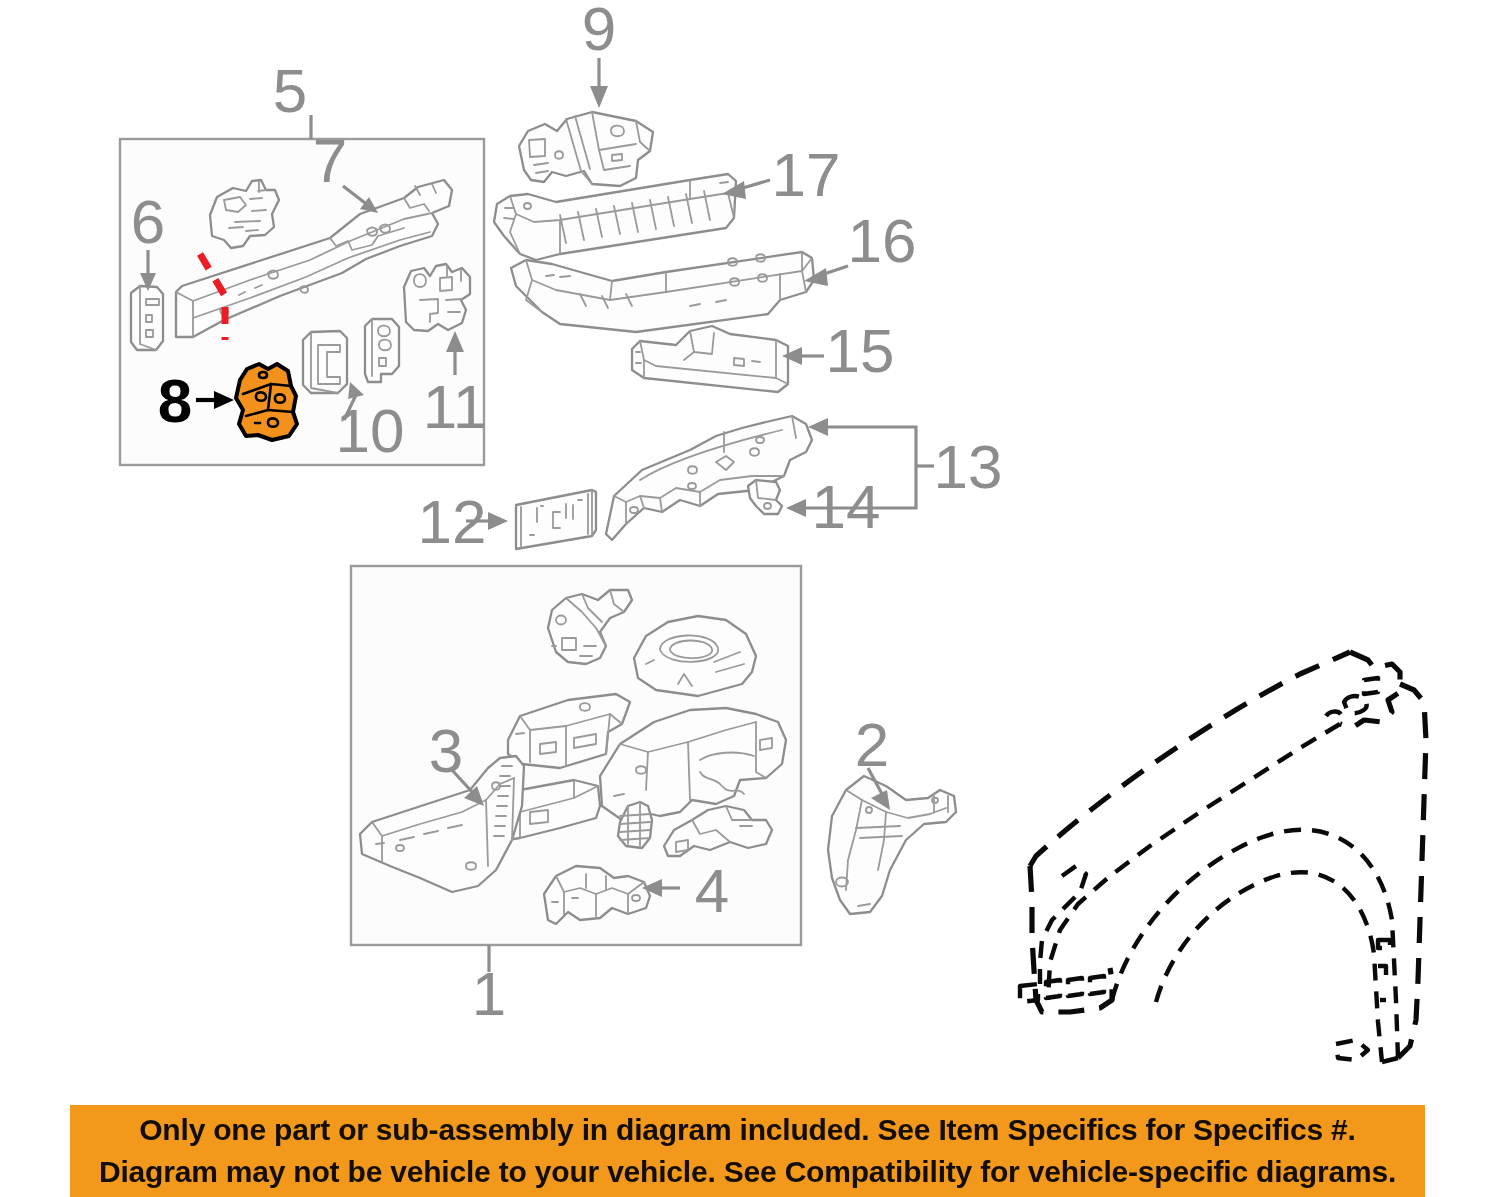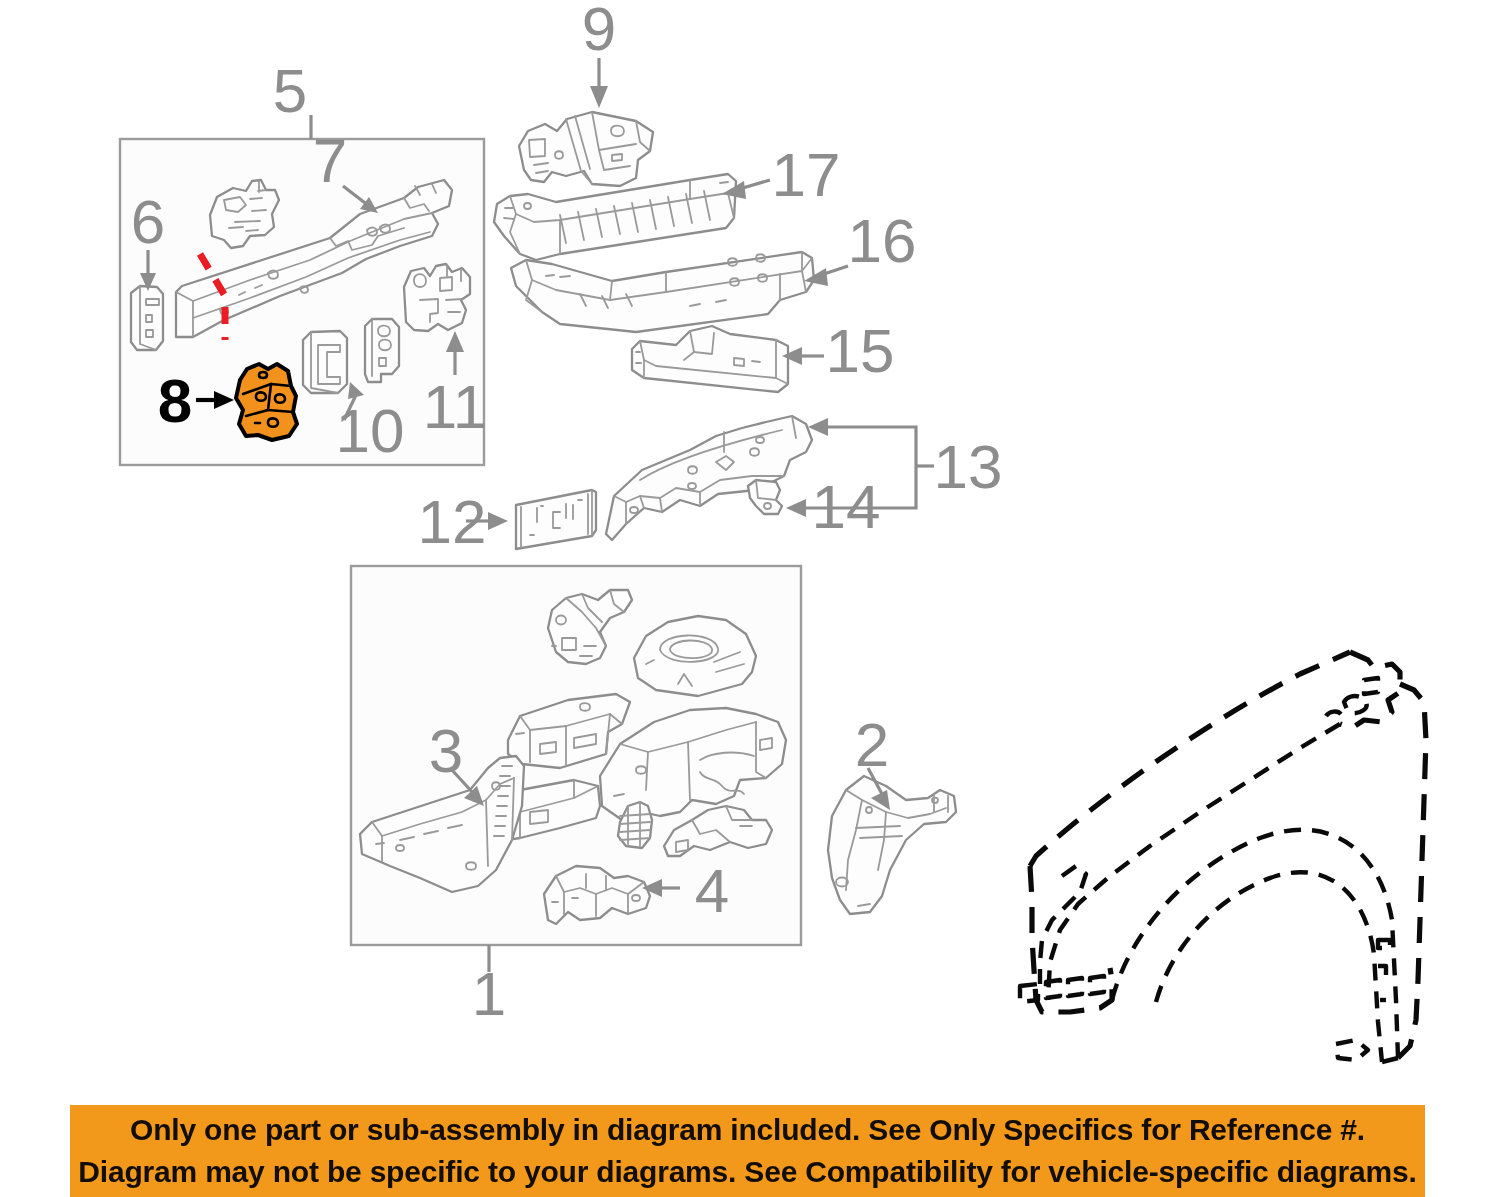--- a/index.html
+++ b/index.html
@@ -496,17 +496,17 @@
       <path class="phantom-s" d="M1068 980 L1082 978 L1082 994 L1068 996 Z"></path>
       <path class="phantom-s" d="M1090 978 L1104 976 L1104 992 L1090 994 Z"></path>
       <path class="phantom-s" d="M1364 680 L1378 678 L1378 692 L1364 694 Z"></path>
       <path class="phantom-s" d="M1344 702 C1348 694 1362 694 1366 702 C1370 710 1356 716 1348 712 Z"></path>
       <path class="phantom-s" d="M1326 716 C1330 710 1340 710 1342 716"></path>
     </g>
 
   </svg>
 
   <div class="banner">
-    <div class="banner-line">Only one part or sub-assembly in diagram included. See Only Specifics for Reference #.</div>
-    <div class="banner-line">Diagram may not be specific to your diagrams. See Compatibility for vehicle-specific diagrams.</div>
+    <div class="banner-line">Only one part or sub-assembly in diagram included. See Item Specifics for Specifics #.</div>
+    <div class="banner-line">Diagram may not be vehicle to your vehicle. See Compatibility for vehicle-specific diagrams.</div>
   </div>
 
 </div>
 
 </body></html>

